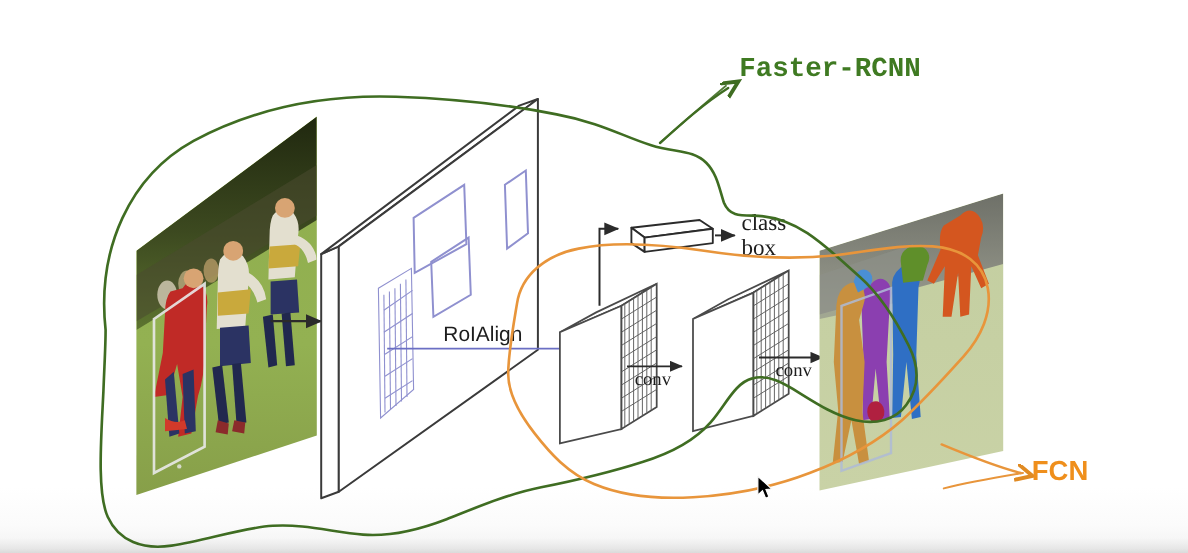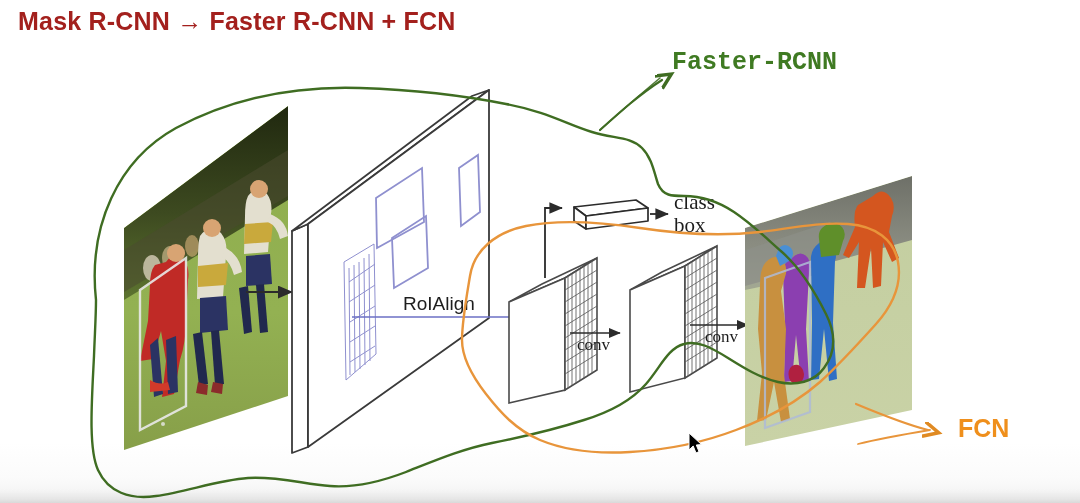--- a/index.html
+++ b/index.html
@@ -48,21 +48,20 @@
   }
   .label-fcn {
     position: absolute;
     left: 938px;
     top: 414px;
     font-family: "Liberation Sans", sans-serif;
     font-size: 25px;
     font-weight: bold;
     color: #ef8f1c;
     white-space: nowrap;
-    margin-left: 20px;
   }
 
   .diagram-svg {
     position: absolute;
     left: 0; top: 0;
     width: 1080px;
     height: 503px;
   }
 
   .txt-class, .txt-box, .txt-roialign, .txt-conv {
@@ -87,21 +86,20 @@
     top: 432px;
     width: 16px;
     height: 24px;
   }
 </style>
 </head>
 <body>
 
 <div id="stage">
 
-  <div class="title">Mask R-CNN → Faster R-CNN + FCN</div>
 
   <svg class="diagram-svg" viewBox="0 0 1080 503">
     <defs>
 
       <linearGradient id="gSky" x1="0" y1="0" x2="0" y2="1">
         <stop offset="0%" stop-color="#20280f"></stop>
         <stop offset="55%" stop-color="#3d4a20"></stop>
         <stop offset="100%" stop-color="#5d7430"></stop>
       </linearGradient>
       <linearGradient id="gField" x1="0" y1="0" x2="0" y2="1">

